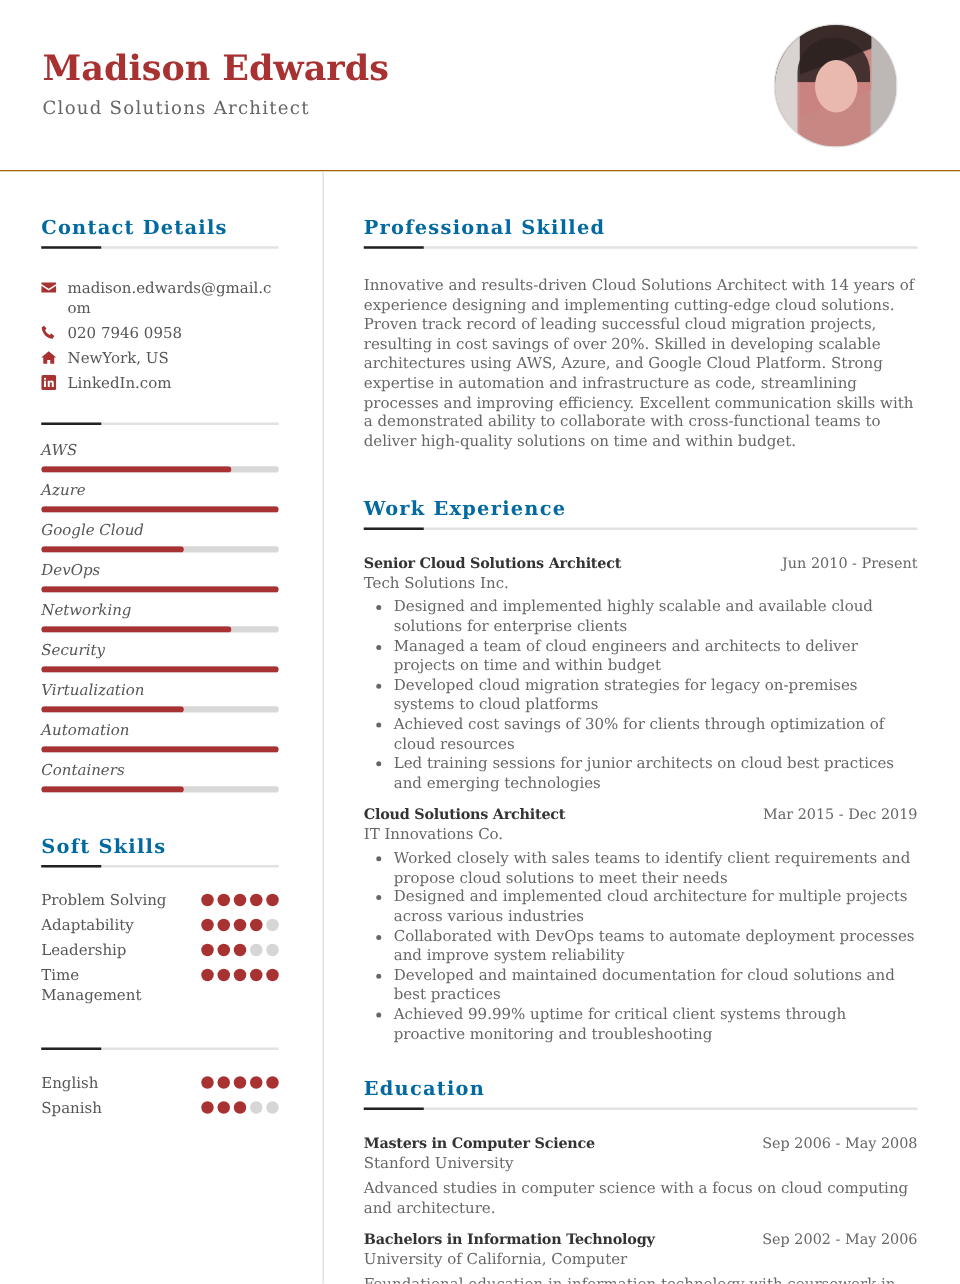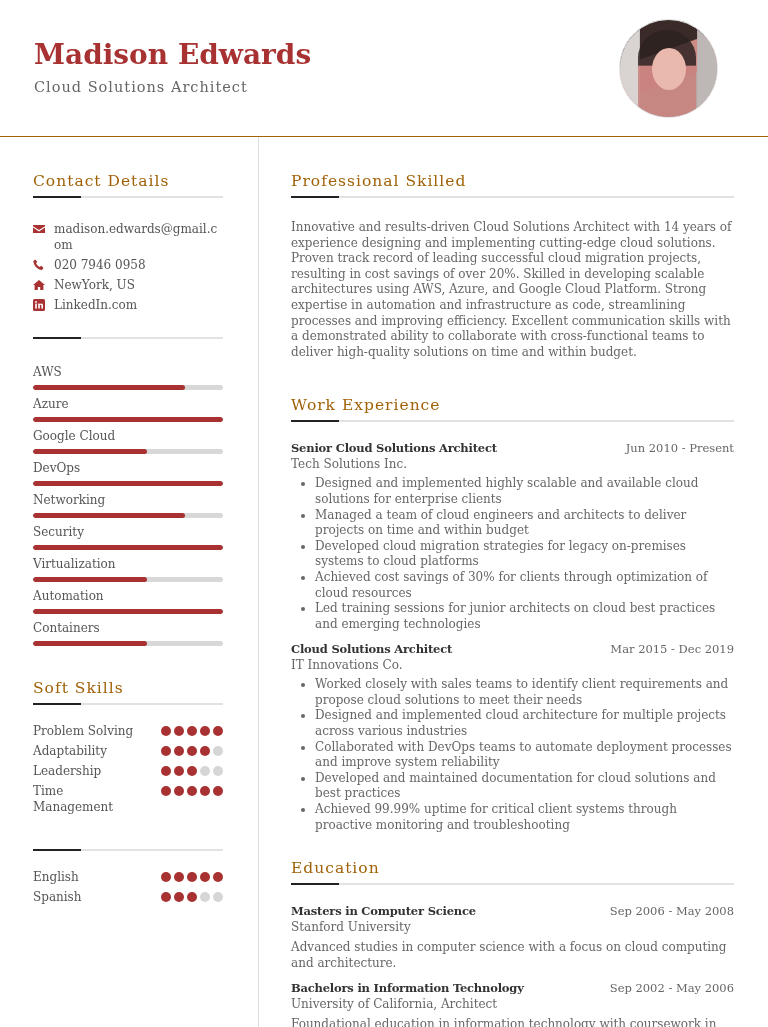--- a/index.html
+++ b/index.html
@@ -15,31 +15,31 @@
             border: 1px solid #e0e0e0; }
   .avatar .hair { position:absolute; left:18px; top:10px; width:58px; height:88px; border-radius:28px 28px 6px 6px; background: linear-gradient(180deg,#2d2221 0 40%, #c9817d 41% 100%); opacity:.85; }
   .avatar .face { position:absolute; left:32px; top:28px; width:34px; height:42px; border-radius:50%; background:#eab9ae; }
   .avatar .bg { position:absolute; inset:0; background: linear-gradient(90deg,#d9d4d2 0 20%, transparent 21% 79%, #bdb7b5 80%); }
 
   .divider { position: absolute; left: 258px; top: 137px; width: 1px; height: 890px; background: #ddd; }
 
   .left { position: absolute; left: 33px; top: 137px; width: 190px; }
   .right { position: absolute; left: 291px; top: 137px; width: 443px; }
 
-  .section-title { font-size: 15.5px; color: #a16207; letter-spacing: 1px; font-weight: normal; }
+  .section-title { font-size: 15.5px; color: #0369a1; letter-spacing: 1px; font-weight: bold; }
   .section-rule { position: relative; height: 2px; margin-top: 6px; background: #e2e2e2; }
   .section-rule::before { content: ""; position: absolute; left: 0; top: 0; width: 48px; height: 2px; background: #222; }
 
   .contact { list-style: none; margin-top: 23px; }
   .contact li { display: flex; align-items: flex-start; font-size: 12px; line-height: 16px; color: #555; margin-bottom: 4px; }
   .contact .ico { width: 12px; height: 12px; margin-right: 9px; margin-top: 2px; flex: 0 0 12px; color: #a83232; display:flex; align-items:center; justify-content:center; }
   .contact .ico svg { width: 12px; height: 12px; fill: #a83232; }
   .contact .text { word-break: break-all; width: 170px; }
 
-  .skills { margin-top: 25px; }
+  .skills { margin-top: 12px; font-style: italic; }
   .skill { margin-bottom: 6px; }
   .skill-name { font-size: 12px; color: #555; line-height: 16px; }
   .bar { margin-top: 5px; height: 5px; border-radius: 3px; background: #d8d8d8; position: relative; overflow: hidden; }
   .bar-fill { position: absolute; left: 0; top: 0; bottom: 0; background: #a83232; border-radius: 3px; }
 
   .rated { margin-top: 18px; }
   .rated-row { display: flex; justify-content: space-between; align-items: flex-start; font-size: 12px; line-height: 16px; color: #555; margin-bottom: 4px; }
   .rated-row .lbl { width: 115px; }
   .dots { display: flex; gap: 3px; margin-top: 3px; }
   .dot { width: 10px; height: 10px; border-radius: 50%; background: #d6d6d6; }
@@ -306,17 +306,17 @@
       </div>
       <div class="job-org">Stanford University</div>
       <p class="edu-desc">Advanced studies in computer science with a focus on cloud computing and architecture.</p>
     </div>
 
     <div class="job">
       <div class="job-head">
         <span class="job-title">Bachelors in Information Technology</span>
         <span class="job-date">Sep 2002 - May 2006</span>
       </div>
-      <div class="job-org">University of California, Architect</div>
+      <div class="job-org">University of California, Computer</div>
       <p class="edu-desc">Foundational education in information technology with coursework in programming, networking, and database management.</p>
     </div>
   </section>
 </main>
 
 </body></html>

